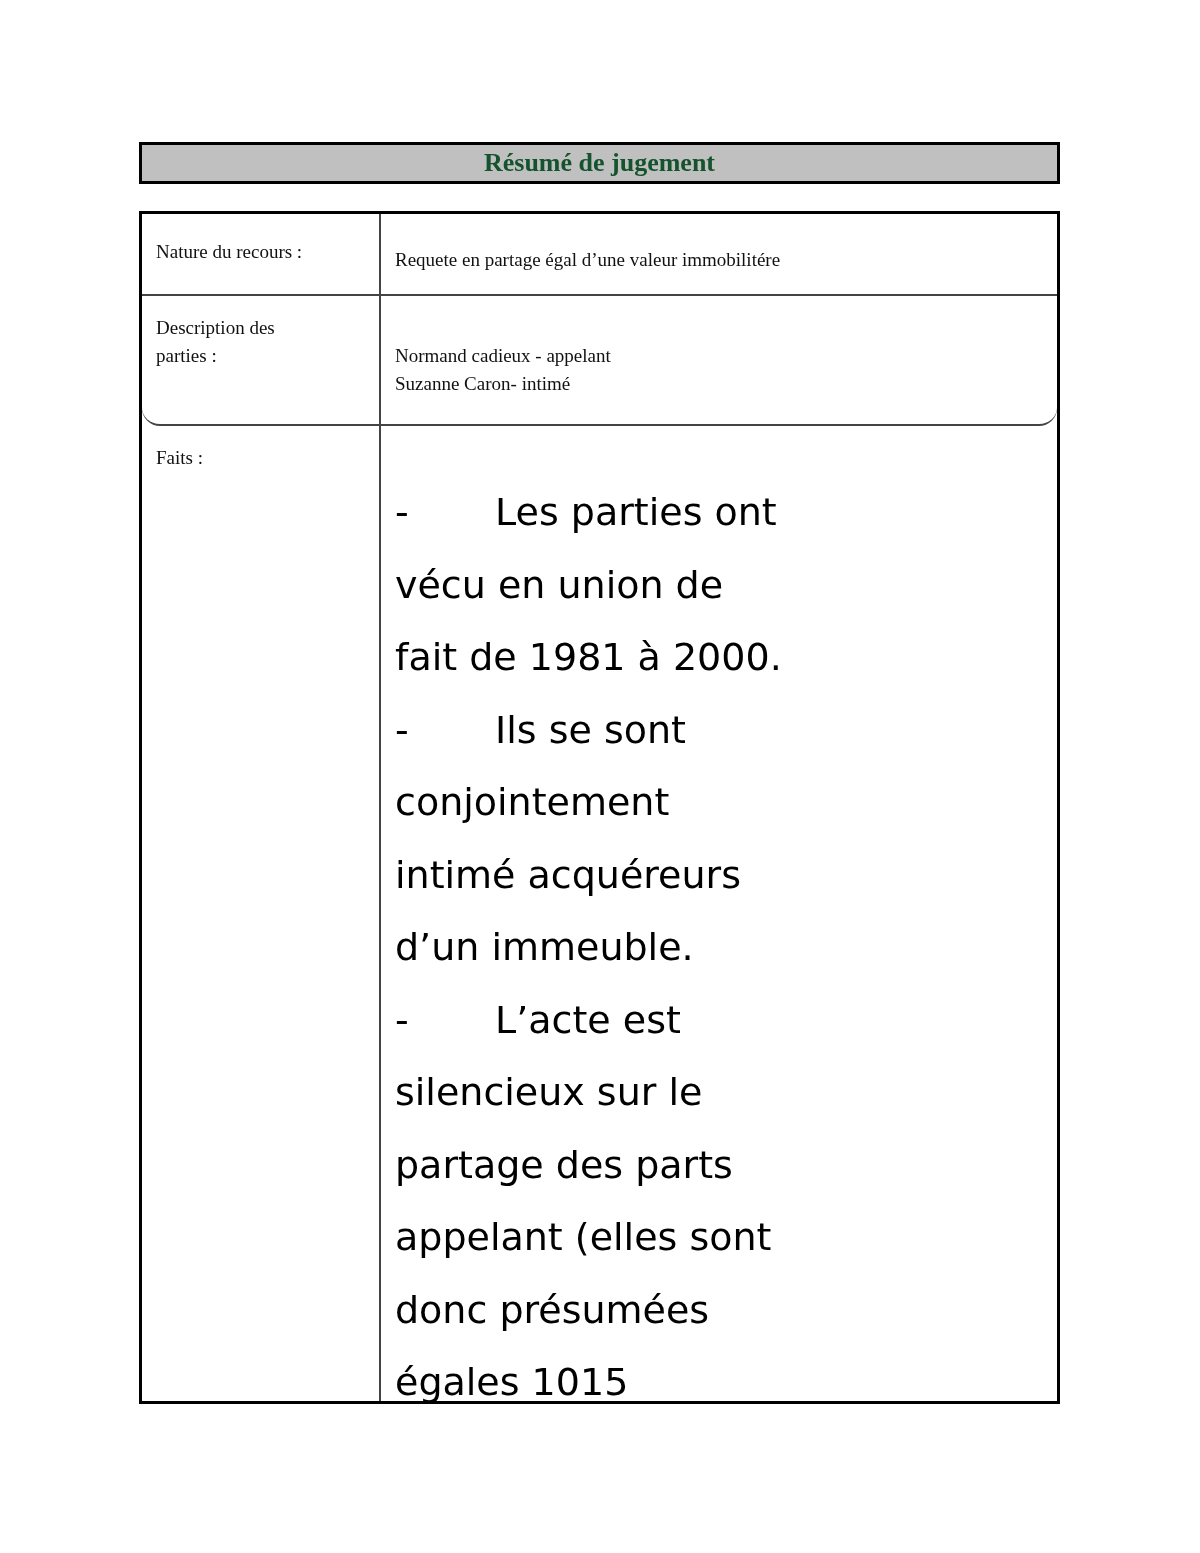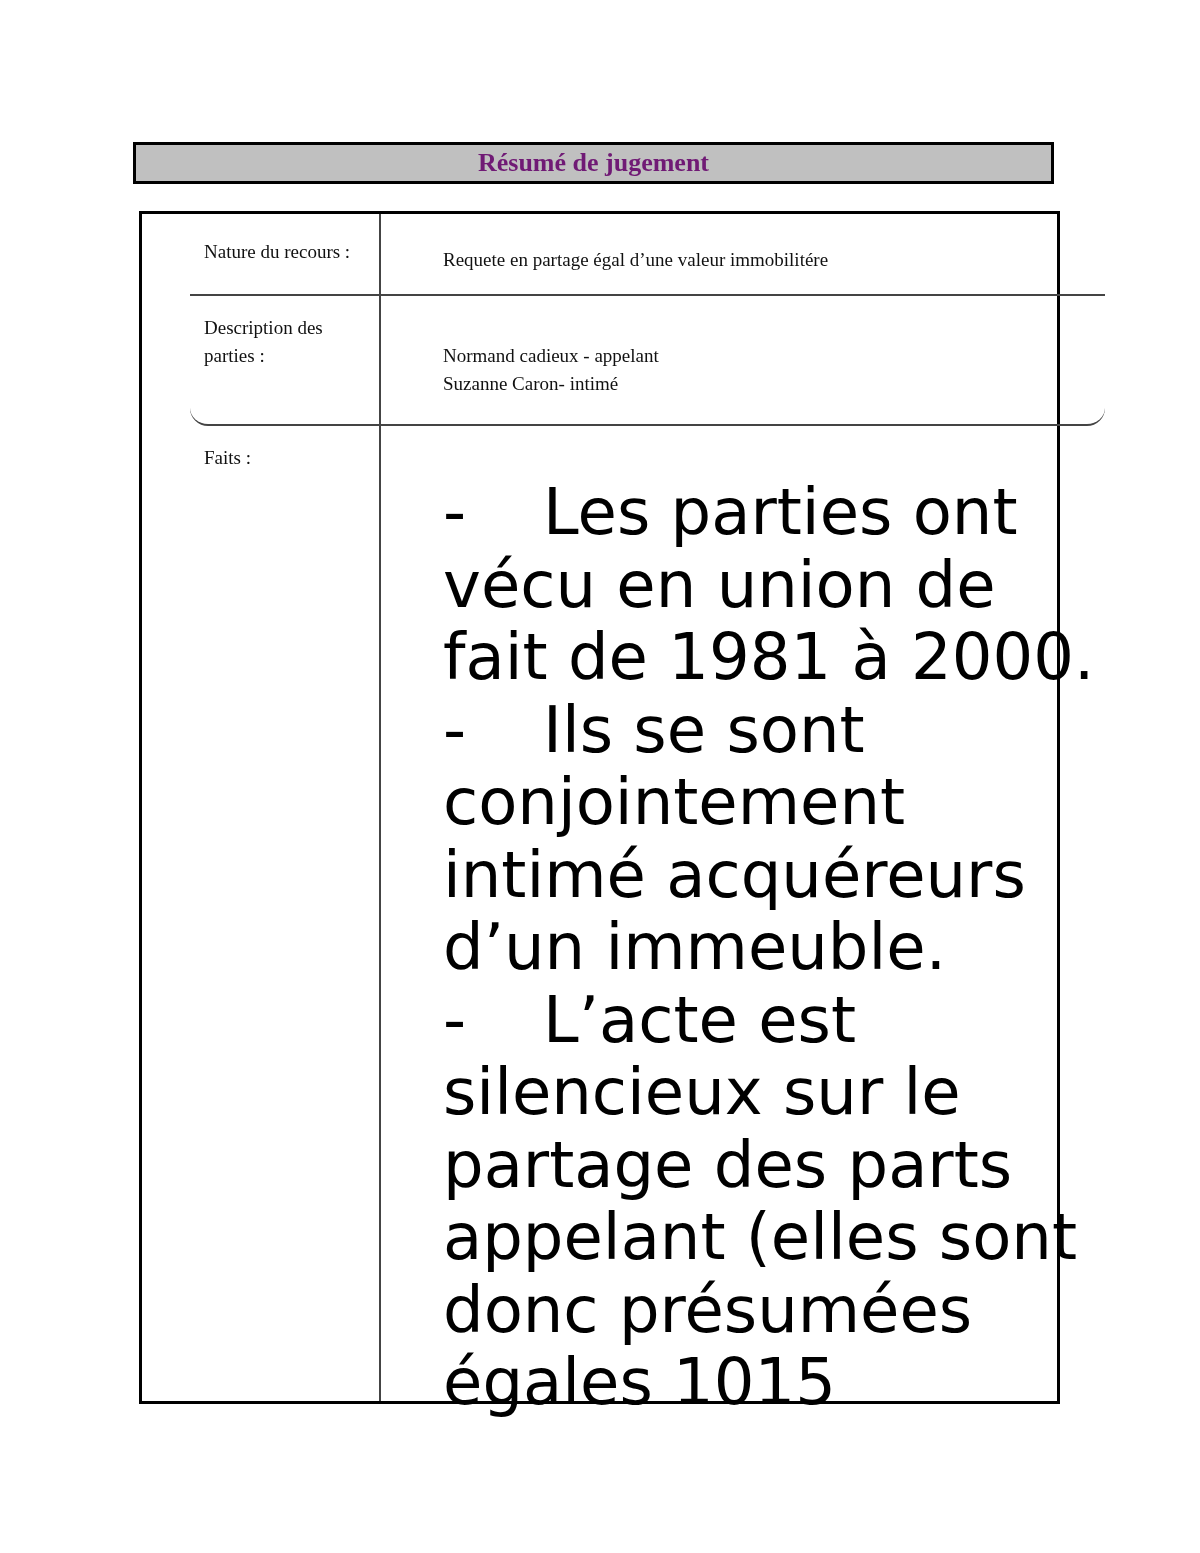--- a/index.html
+++ b/index.html
@@ -1,39 +1,39 @@
 <!DOCTYPE html>
 <html><head>
   <meta charset="utf-8">
   <style>
     html, body { margin: 0; padding: 0; background: #ffffff; }
     body { width: 1200px; height: 1553px; position: relative; overflow: hidden; }
     .title-box {
-      position: absolute; left: 133px; top: 142px; width: 915px; height: 36px;
+      position: absolute; left: 139px; top: 142px; width: 915px; height: 36px;
       border: 3px solid #000; background: #c0c0c0;
       text-align: center;
       font-family: "Liberation Serif", serif; font-weight: bold; font-size: 26px;
-      line-height: 36px; color: #701a75;
+      line-height: 36px; color: #14532d;
     }
     .main-table {
       position: absolute; left: 139px; top: 211px; width: 915px; height: 1187px;
       border: 3px solid #000; border-collapse: collapse; box-sizing: content-box;
     }
-    .row { position: absolute; left: 0; width: 915px; border-bottom: 2px solid #444; margin-left: 48px; }
+    .row { position: absolute; left: 0; width: 915px; border-bottom: 2px solid #444; }
     .row.last { border-bottom: none; }
     .divider { position: absolute; left: 237px; top: 0; width: 2px; height: 100%; background: #444; }
     .label, .value {
       position: absolute; font-family: "Liberation Serif", serif; font-size: 19px;
       color: #111; line-height: 28px;
     }
     .label { left: 14px; width: 215px; }
     .value { left: 253px; width: 650px; }
     .facts {
       position: absolute; left: 253px; top: 50px; width: 660px;
-      font-family: "DejaVu Sans", sans-serif; font-size: 64px; line-height: 72.5px;
+      font-family: "DejaVu Sans", sans-serif; font-size: 38px; line-height: 72.5px;
       color: #000;
     }
     .fact-line { display: block; white-space: nowrap; }
     .dash { display: inline-block; width: 100px; }
   </style>
 </head>
 <body>
 
 <div class="title-box">Résumé de jugement</div>
 

